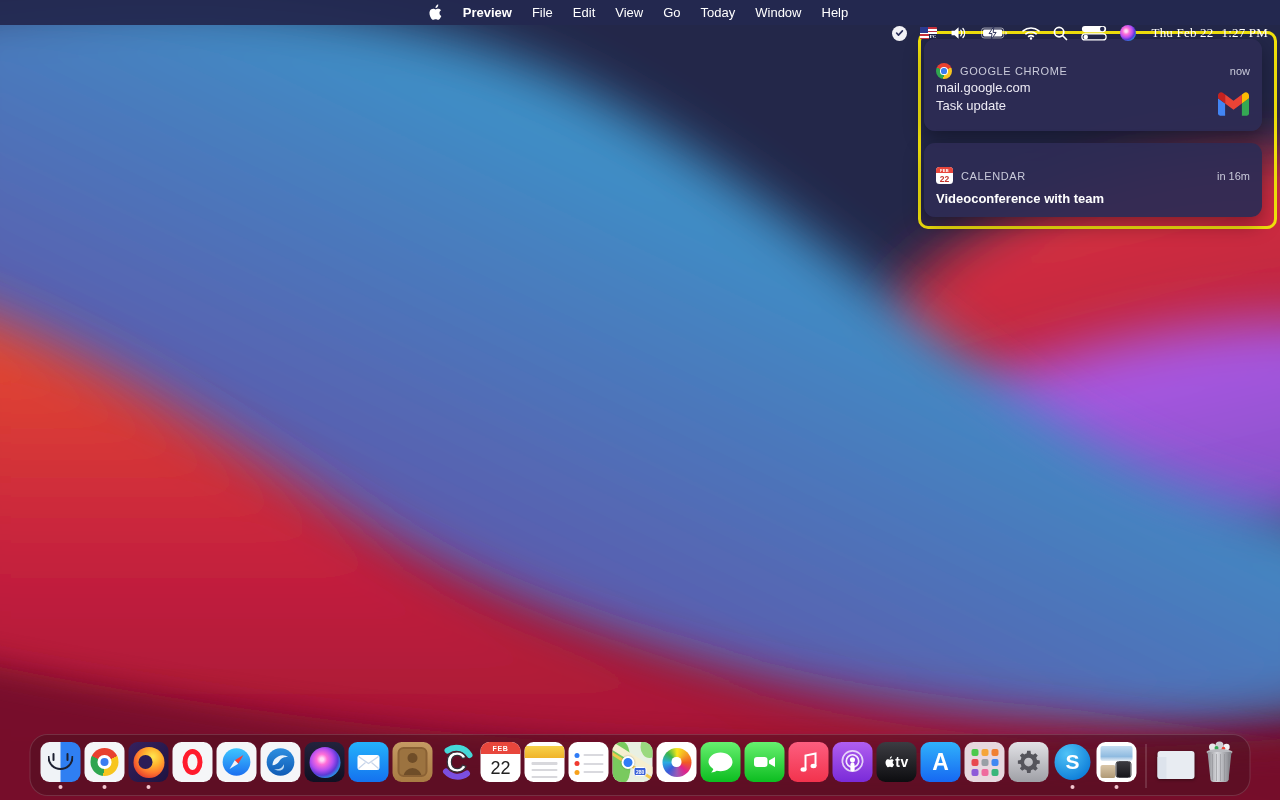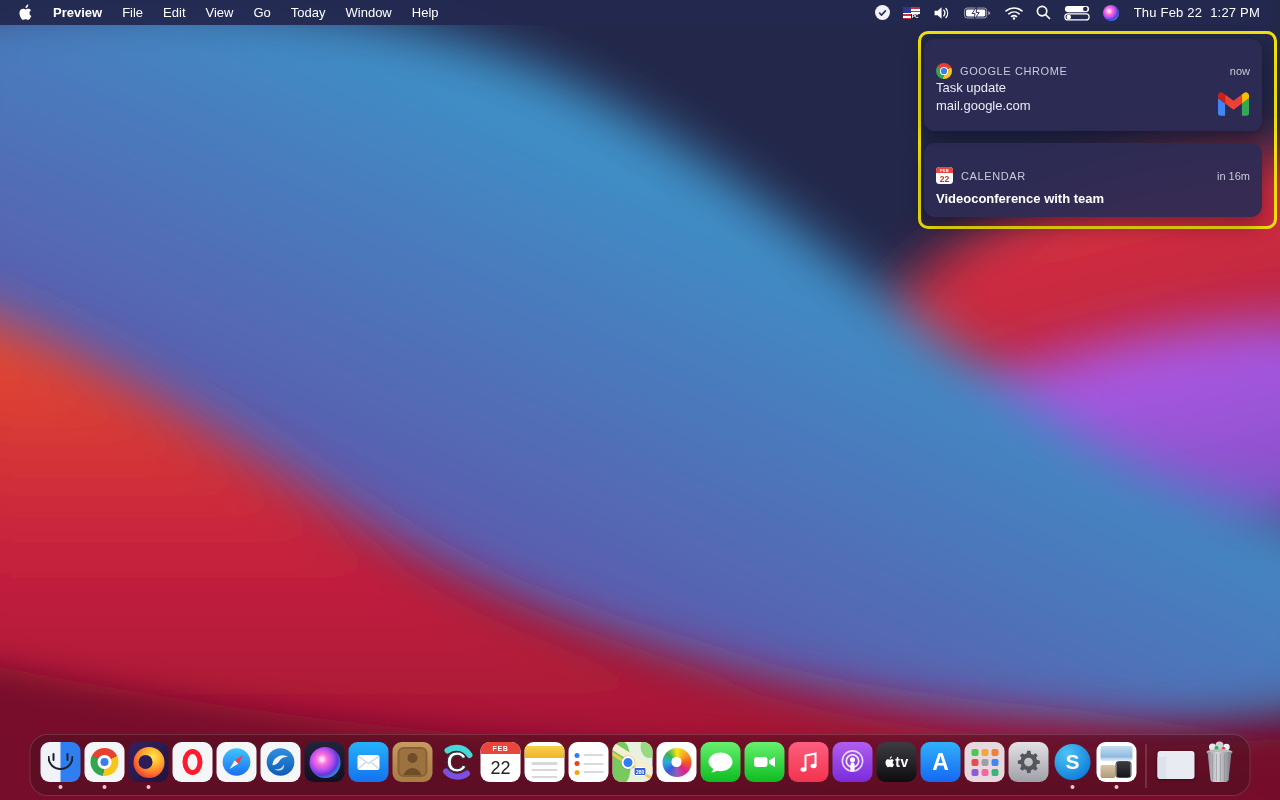--- a/index.html
+++ b/index.html
@@ -1,28 +1,28 @@
 <!DOCTYPE html>
 <html><head>
 <meta charset="utf-8">
 <style>
   html,body{margin:0;padding:0;background:#000;}
   .stage{position:relative;width:1280px;height:800px;overflow:hidden;
          font-family:"Liberation Sans",sans-serif;background:#232749;}
   .wp{position:absolute;inset:0;z-index:0;}
 
   
-  .menubar{position:absolute;top:0;left:0;right:8px;height:25px;z-index:10;
+  .menubar{position:absolute;top:0;left:0;right:0;height:25px;z-index:10;
     background:rgba(35,40,80,0.94);display:flex;align-items:center;
-    padding:0 12px;color:#fff;font-size:13px;}
+    padding:0 12px;color:#fff;font-size:13px;flex-direction:column;}
   .mb-left{display:flex;align-items:center;}
   .apple{width:15px;height:17px;margin:0 10px 0 6px;display:flex;align-items:center;}
   .mi{padding:0 10px;line-height:25px;}
   .mi.active{font-weight:700;}
-  .mb-right{margin-left:auto;display:flex;align-items:center;gap:13px;}
+  .mb-right{margin-left:auto;display:flex;align-items:center;gap:13px;font-family:Liberation Serif, serif;}
   .sic{display:flex;align-items:center;justify-content:center;}
   .clock{display:flex;gap:8px;font-size:13px;letter-spacing:.2px;padding-left:2px;}
 
   
   .flag{position:relative;width:17px;height:12px;border-radius:1px;overflow:hidden;
     background:repeating-linear-gradient(180deg,#c5303c 0 1.8px,#fff 1.8px 3.6px);}
   .flag .canton{position:absolute;left:0;top:0;width:8px;height:6px;background:#2b3a8f;}
   .flag .pc{position:absolute;right:0;bottom:0;background:#1c2145;color:#fff;
     font-size:5px;font-weight:700;padding:0 1px;line-height:5px;}
 
@@ -280,22 +280,22 @@
   </div>
 
   <div class="hlbox"></div>
 
   <div class="notif" id="notif-chrome">
     <div class="nhead">
       <span class="cball cb16"></span>
       <span class="napp">GOOGLE CHROME</span>
       <span class="ntime">now</span>
     </div>
+    <div class="nline">mail.google.com</div>
     <div class="nline">Task update</div>
-    <div class="nline">mail.google.com</div>
     <span class="gmail">
       <svg width="31" height="24" viewBox="0 0 24 18">
         <path fill="#4285f4" d="M1.64 18H5.5V8.64L0 4.5v11.86A1.64 1.64 0 0 0 1.64 18z"></path>
         <path fill="#34a853" d="M18.5 18h3.86A1.64 1.64 0 0 0 24 16.36V4.5l-5.5 4.14z"></path>
         <path fill="#fbbc04" d="M18.5 1.64v7L24 4.5V2.45c0-2.02-2.31-3.18-3.93-1.96z"></path>
         <path fill="#ea4335" d="M5.5 8.64v-7L12 6.5l6.5-4.86v7L12 13.5z"></path>
         <path fill="#c5221f" d="M0 2.45V4.5l5.5 4.14v-7L3.93.49C2.31-.73 0 .43 0 2.45z"></path>
       </svg>
     </span>
   </div>

